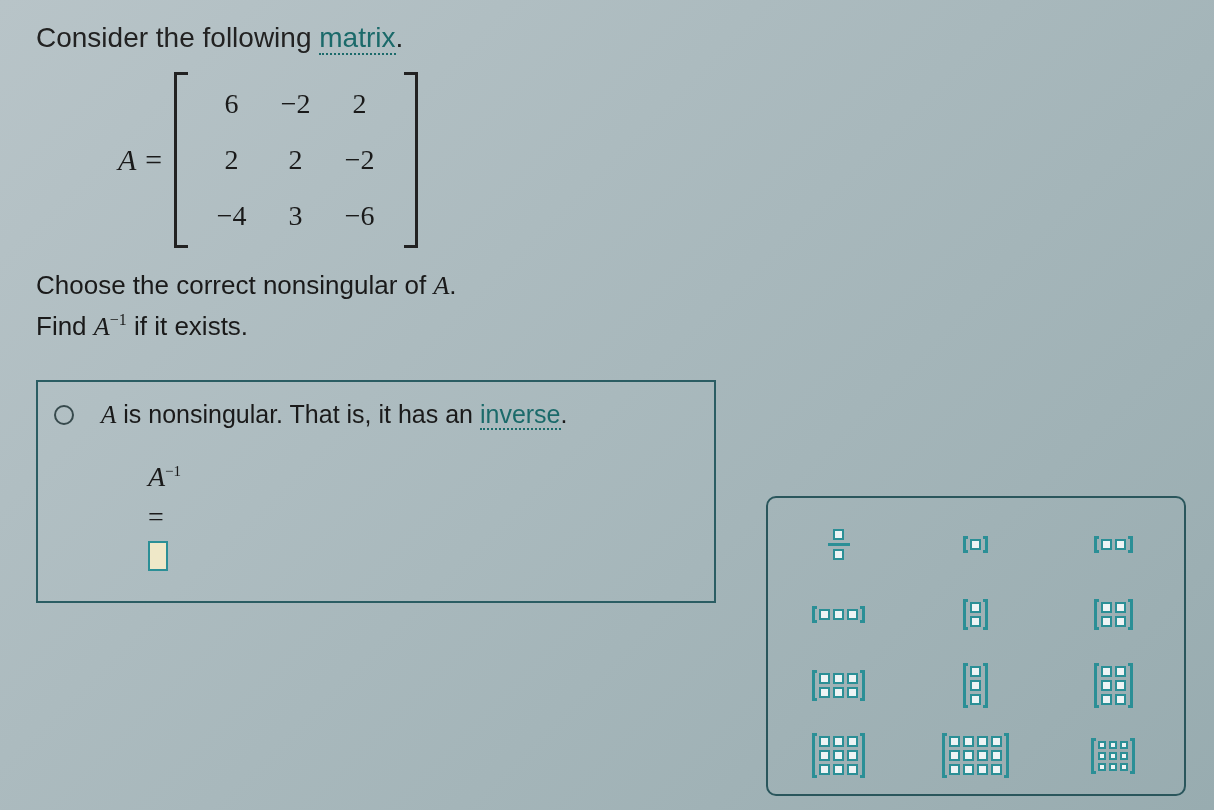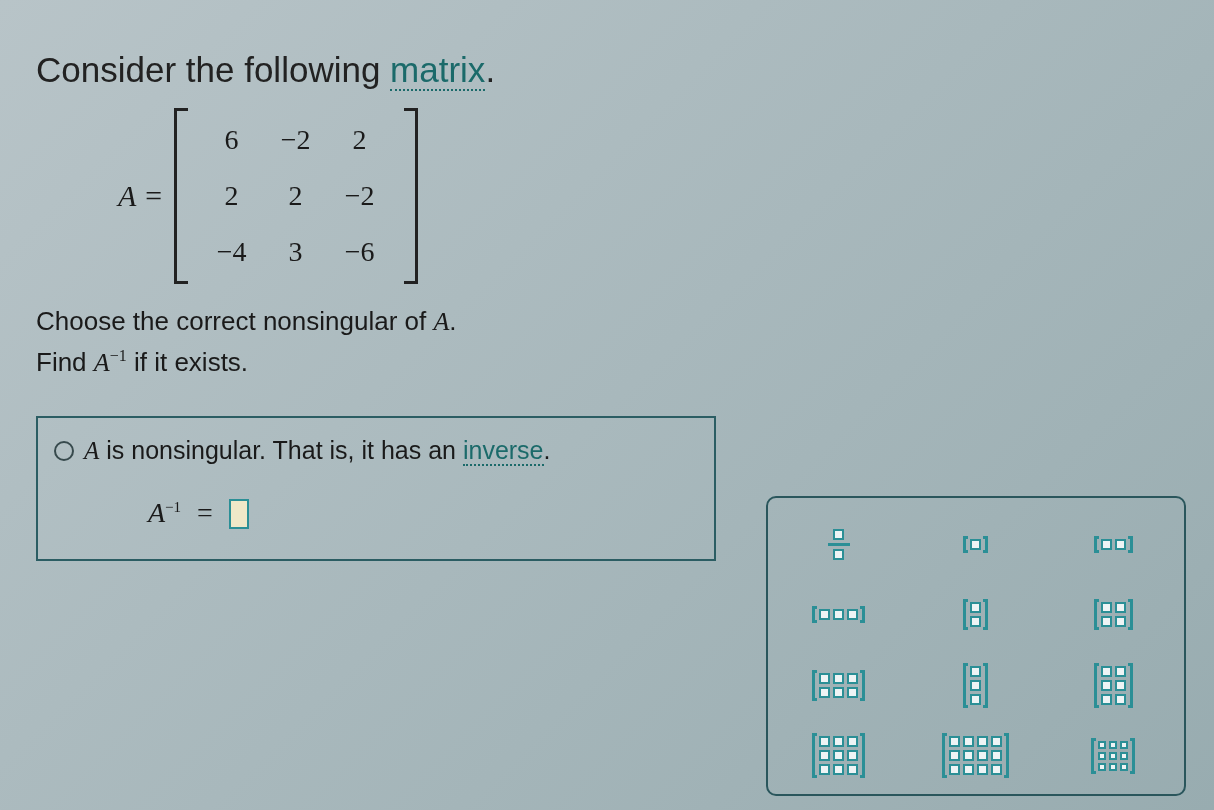--- a/index.html
+++ b/index.html
@@ -8,21 +8,21 @@
     padding: 0;
     width: 1214px;
     height: 810px;
     background: linear-gradient(135deg, #b8c4c8 0%, #a8b8bc 50%, #98acb0 100%);
     font-family: Arial, Helvetica, sans-serif;
     color: #1a1a1a;
     overflow: hidden;
     position: relative;
   }
   .content { padding: 22px 36px; }
-  .intro { font-size: 35px; margin-bottom: 18px; color: #222; margin-top: 28px; }
+  .intro { font-size: 28px; margin-bottom: 18px; color: #222; }
   .link-word {
     color: #1b6a6a;
     border-bottom: 2px dotted #1b6a6a;
     cursor: pointer;
   }
 
   
   .matrix-wrap {
     display: flex;
     align-items: center;
@@ -55,38 +55,39 @@
 
   .answer-box {
     border: 2px solid #2b5d63;
     width: 680px;
     margin-top: 38px;
     background: rgba(255,255,255,0.02);
   }
   .option-row {
     display: flex;
     align-items: center;
-    gap: 10px;
+    gap: 27px;
     padding: 18px 16px 8px 16px;
     font-size: 25px;
   }
   .radio {
     width: 20px; height: 20px;
     border: 2px solid #374a4d;
     border-radius: 50%;
     flex-shrink: 0;
   }
   .inverse-line {
     padding: 24px 0 30px 110px;
     font-size: 28px;
     font-family: Georgia, 'Times New Roman', serif;
     font-style: italic;
     display: flex;
-    align-items: flex-end;
-    gap: 16px;
+    align-items: flex-start;
+    gap: 8px;
+    flex-direction: column;
   }
   .inverse-line sup { font-size: 15px; font-style: normal; vertical-align: super; }
   .input-slot {
     display: inline-block;
     width: 20px; height: 30px;
     border: 2px solid #2b8f96;
     background: #efe8c8;
   }
 
   

